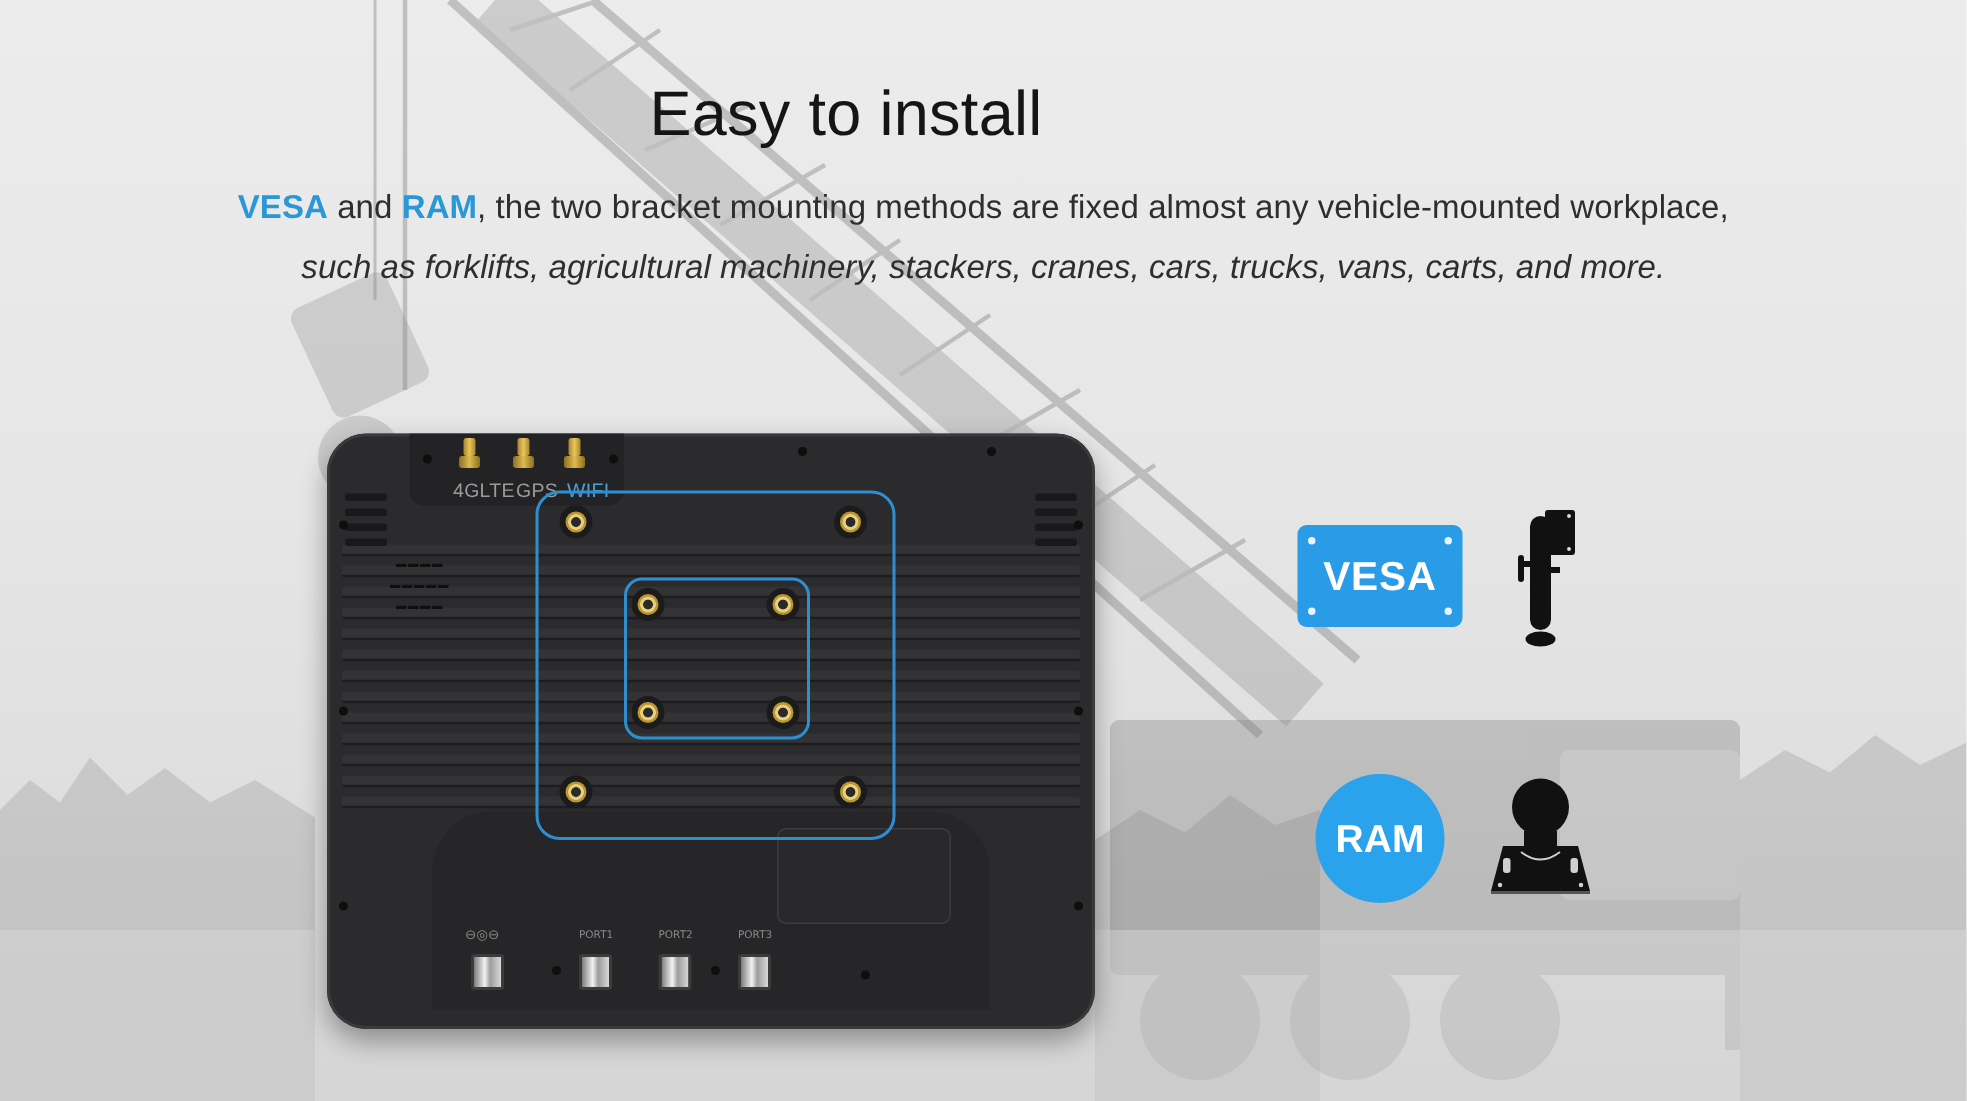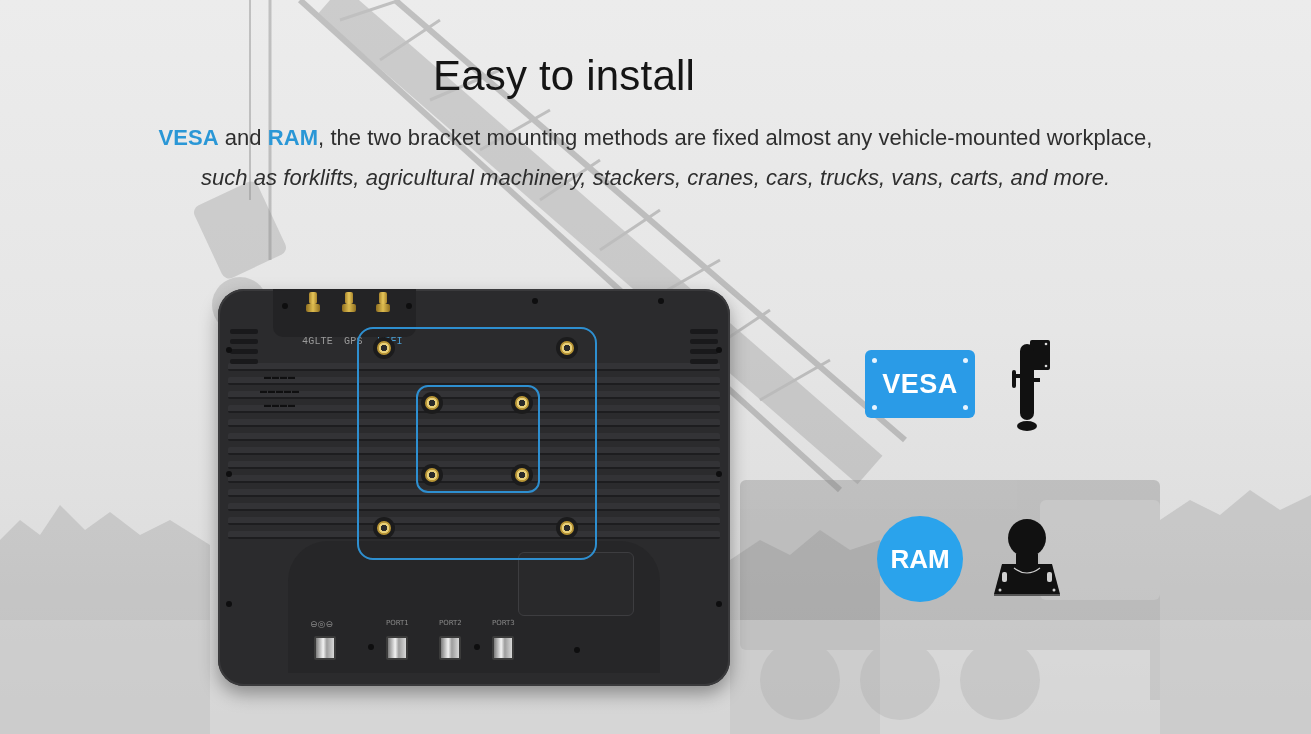--- a/index.html
+++ b/index.html
@@ -42,22 +42,22 @@
   .fin {
     position: absolute; left: 0; right: 0; height: 8px;
     background: #333336; border-bottom: 2px solid #1d1d1f; border-radius: 2px;
   }
   .antenna {
     position: absolute; top: 3px; width: 14px; height: 24px;
   }
   .antenna .cap { position: absolute; left: 3px; top: 0; width: 8px; height: 12px; background: linear-gradient(90deg,#a9852c,#e6c65a,#a9852c); border-radius: 2px; }
   .antenna .nut { position: absolute; left: 0; top: 12px; width: 14px; height: 8px; background: linear-gradient(90deg,#8f6e1f,#dcbb4f,#8f6e1f); border-radius: 2px; }
   .ant-label {
-    position: absolute; top: 47px; font-size: 10px; color: #9a9a9a;
-    font-family: Liberation Mono, monospace; letter-spacing: 0.2px;
+    position: absolute; top: 30px; font-size: 13px; color: #9a9a9a;
+    font-family: Liberation Sans, sans-serif; letter-spacing: 0.2px;
   }
   .ant-label.wifi { color: #4aa0d6; }
   .screw {
     position: absolute; width: 6px; height: 6px; border-radius: 50%; background: #0e0e0f;
   }
   .vesa-frame {
     position: absolute; border: 2px solid #2e8fd0; border-radius: 16px;
   }
   .insert {
     position: absolute; width: 22px; height: 22px; border-radius: 50%;

